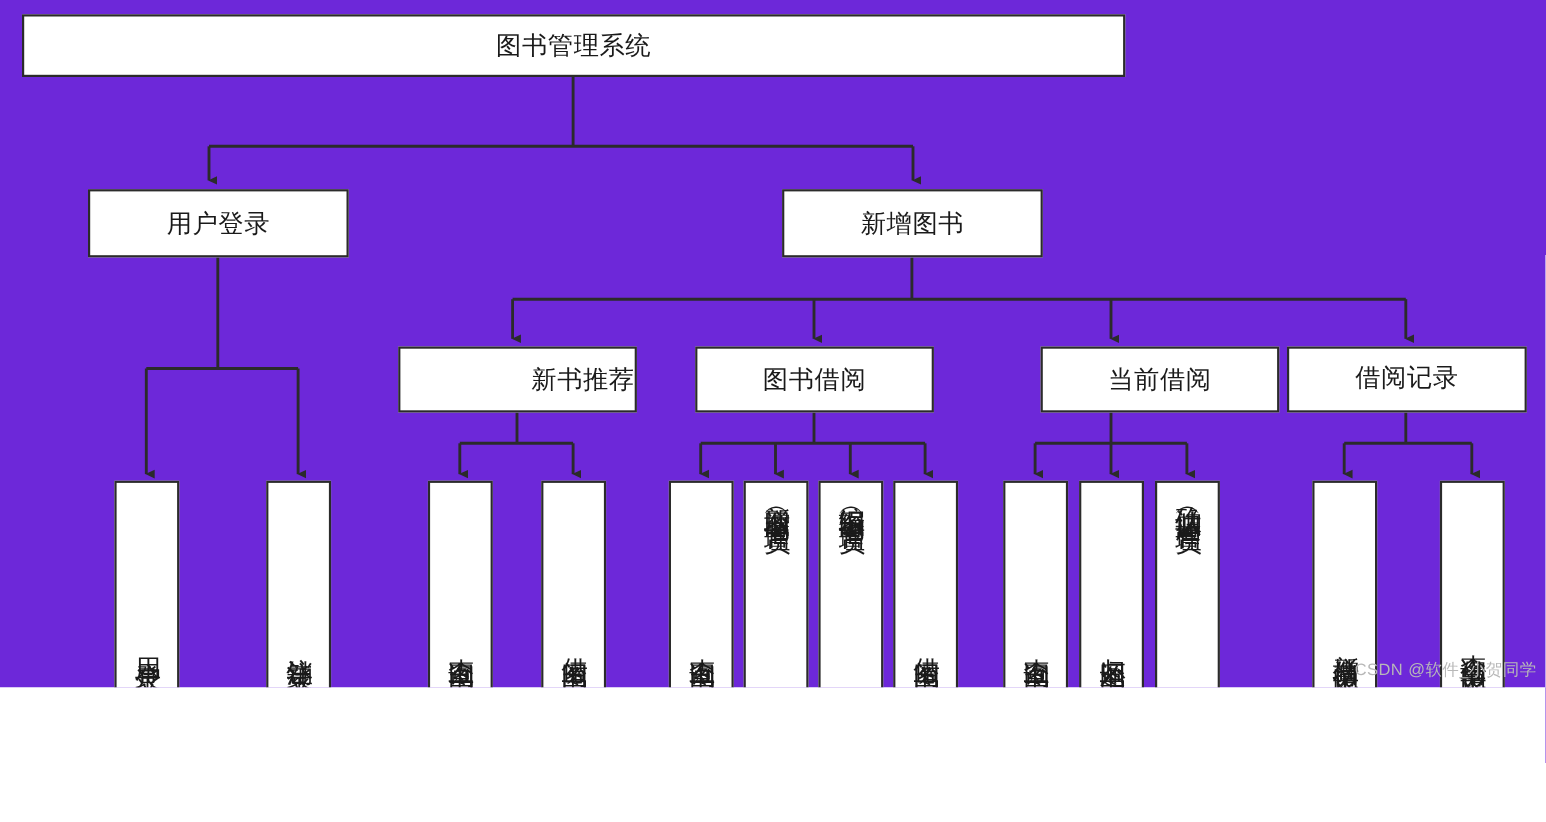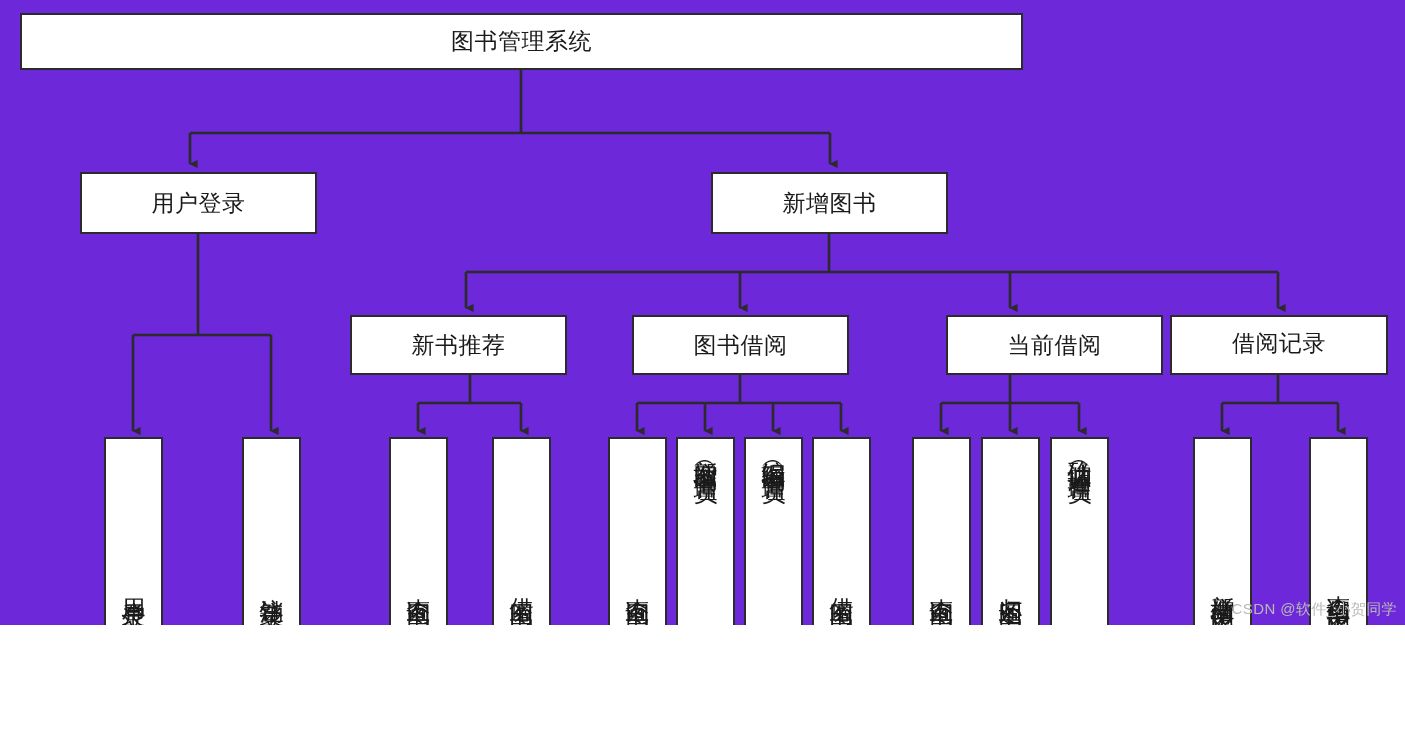--- a/index.html
+++ b/index.html
@@ -134,21 +134,21 @@
   </div>
 
   <div class="node-box node-h" style="left:80px; top:172px; width:237px; height:62px;">
     <span class="node-label">用户登录</span>
   </div>
 
   <div class="node-box node-h" style="left:711px; top:172px; width:237px; height:62px;">
     <span class="node-label">新增图书</span>
   </div>
 
-  <div class="node-box node-h" style="left:350px; top:315px; width:217px; height:60px;">
+  <div class="node-box node-h" style="left:362px; top:315px; width:217px; height:60px;justify-content:flex-end;">
     <span class="node-label">新书推荐</span>
   </div>
 
   <div class="node-box node-h" style="left:632px; top:315px; width:217px; height:60px;">
     <span class="node-label">图书借阅</span>
   </div>
 
   <div class="node-box node-h" style="left:902px; top:315px; width:217px; height:60px;margin-left:44px;">
     <span class="node-label">当前借阅</span>
   </div>

